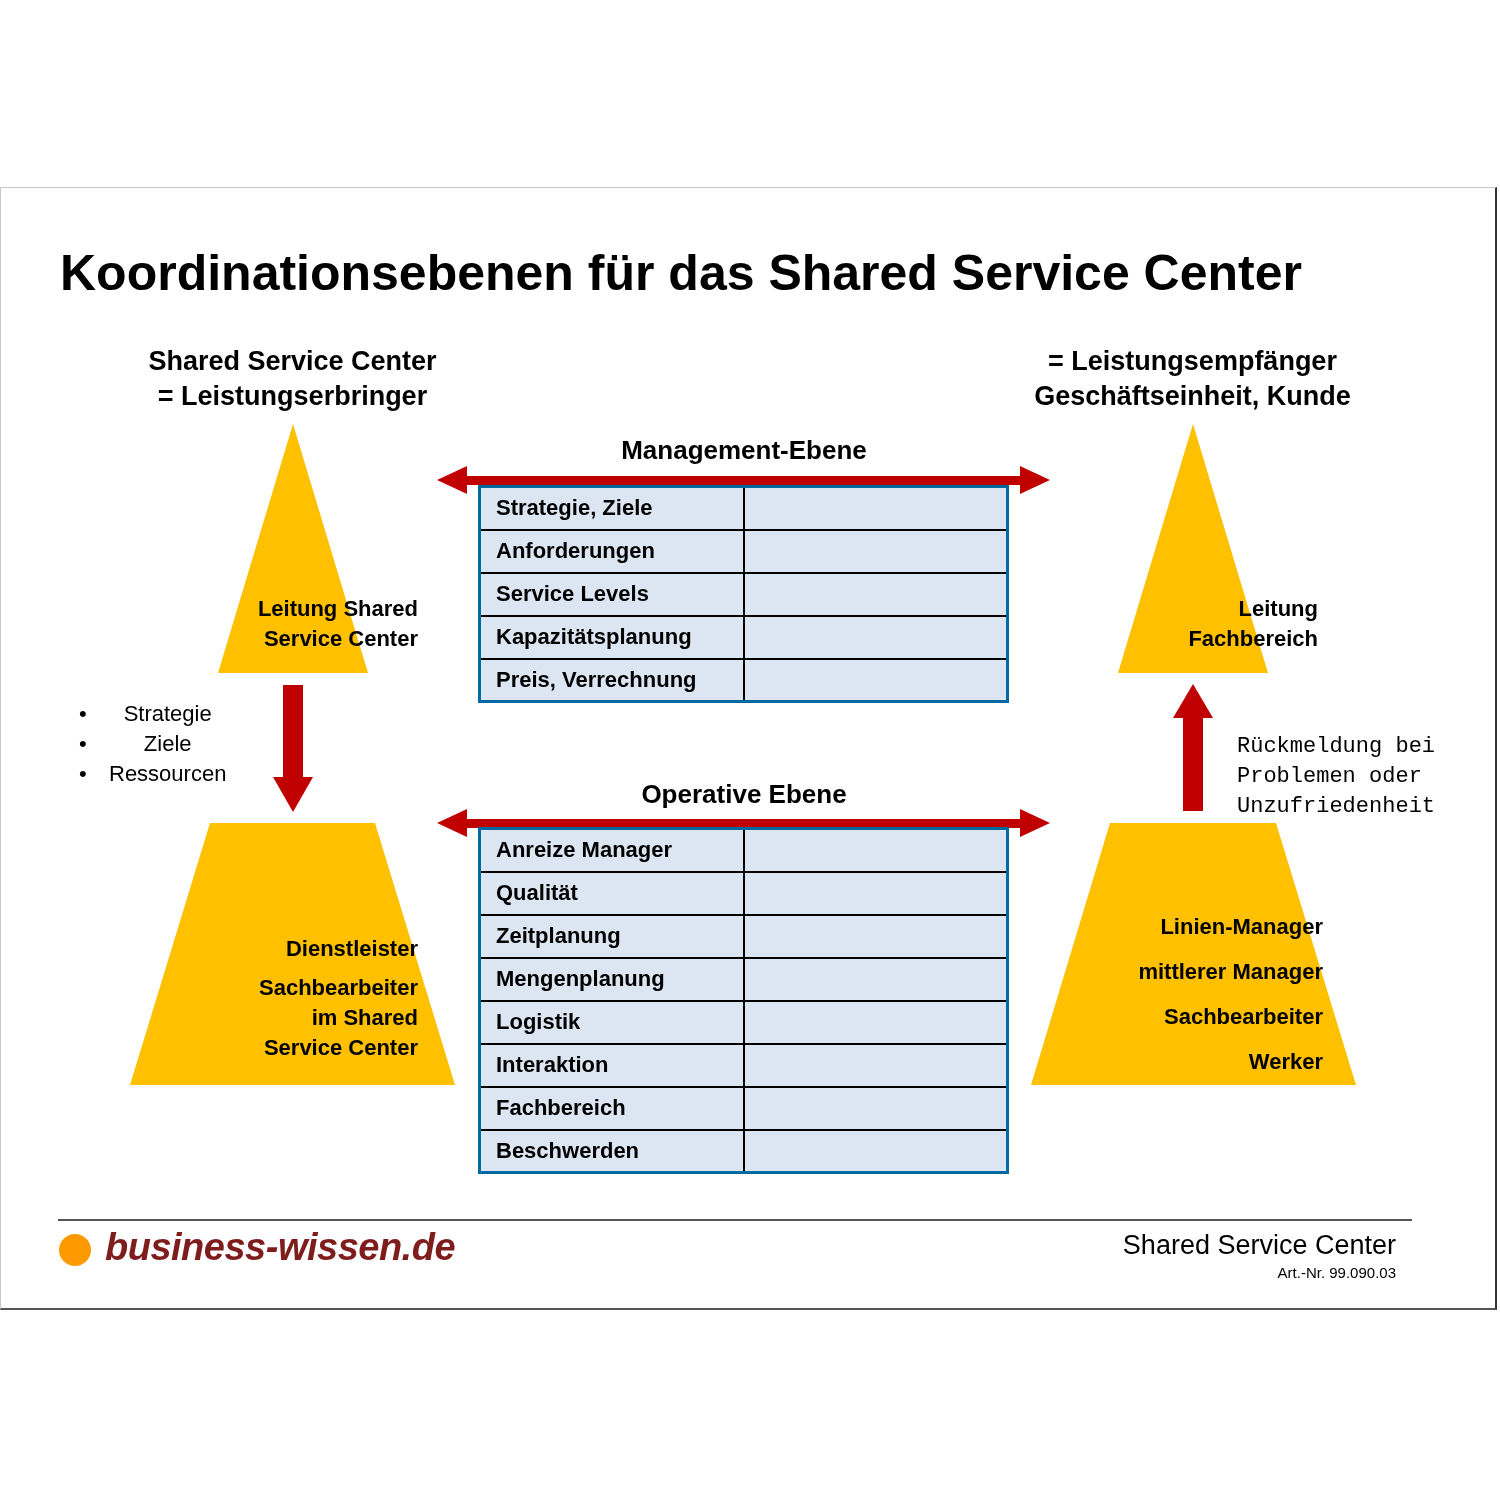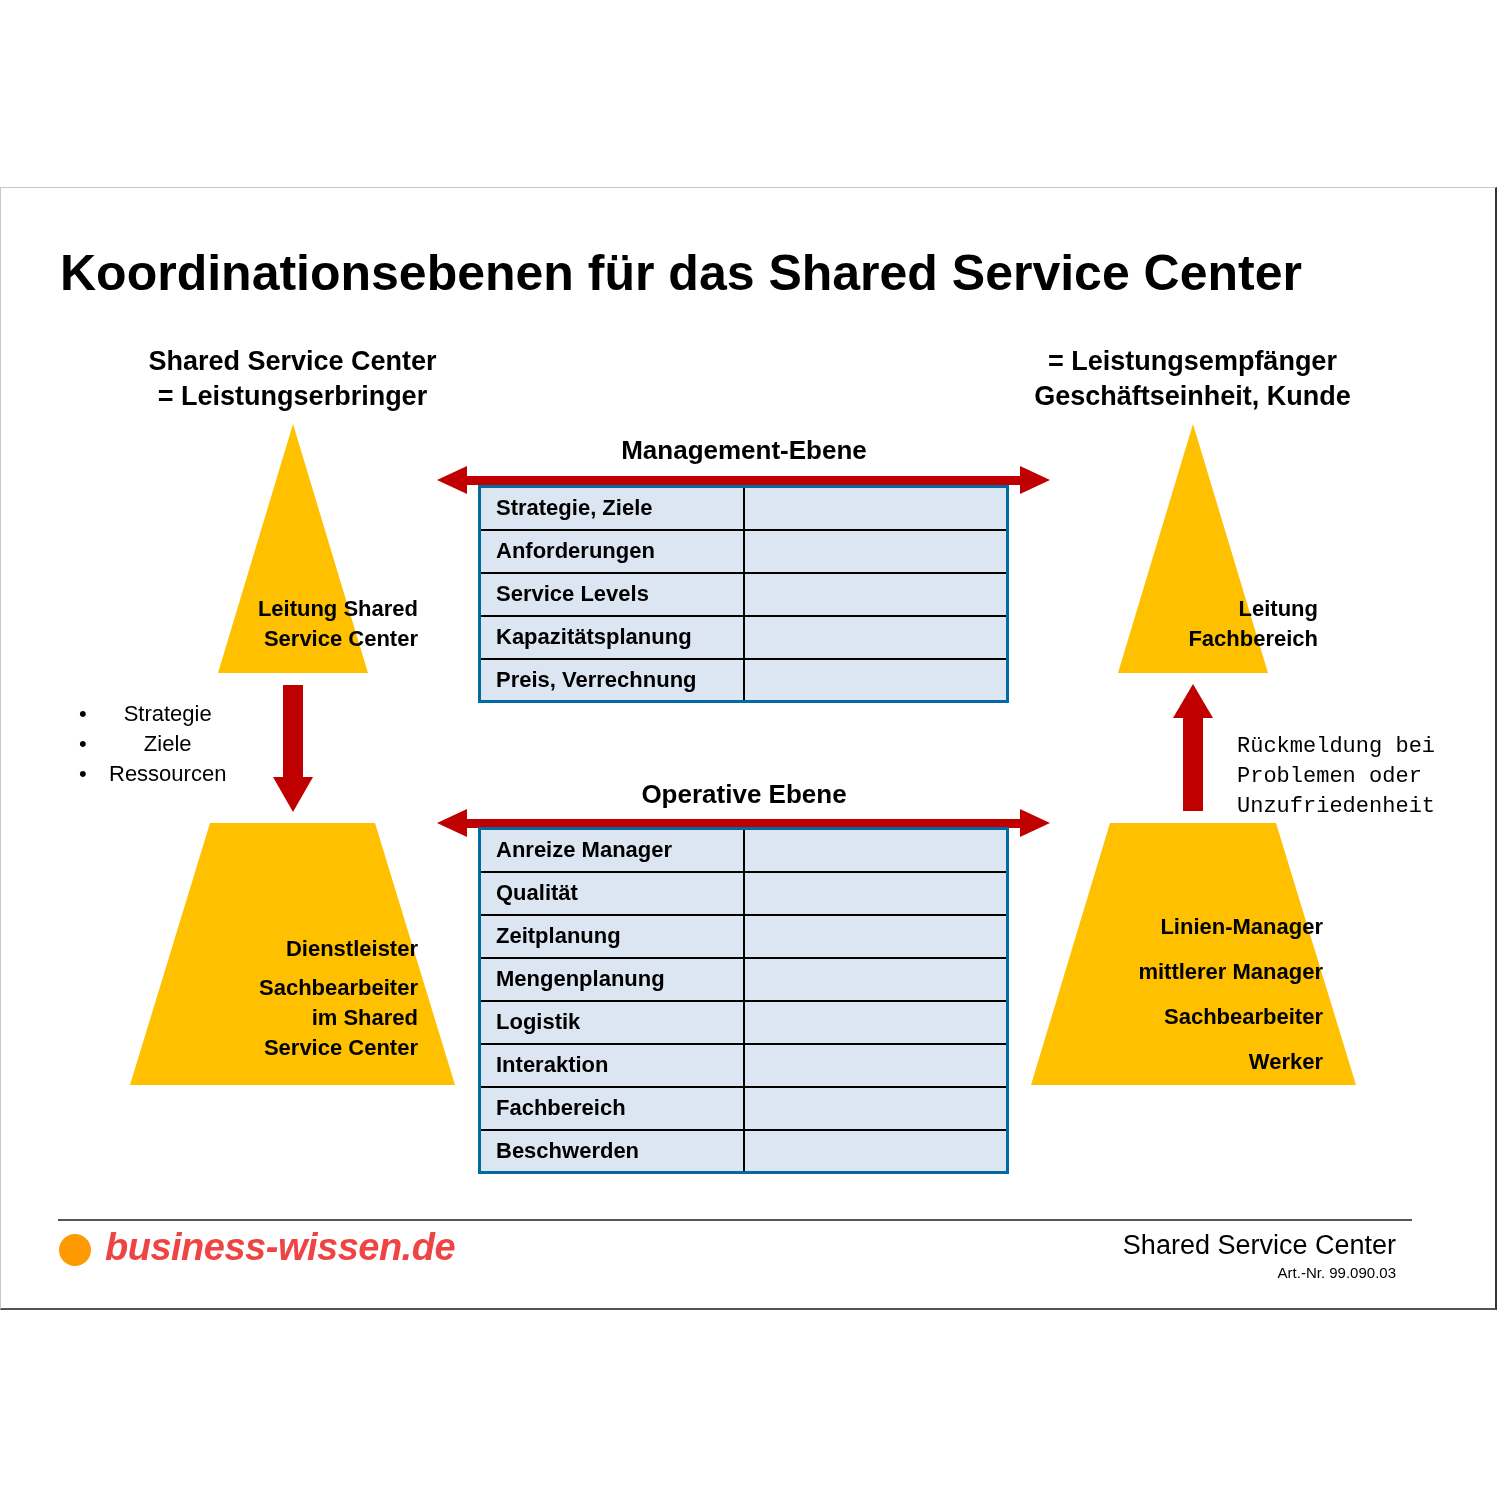--- a/index.html
+++ b/index.html
@@ -13,21 +13,21 @@
   .plain { font-size:22px; line-height:30px; }
   table.grid { position:absolute; border-collapse:collapse; border:3px solid #0369a1; background:#dce6f2; }
   table.grid td { border:2px solid #000; height:43px; padding:0 0 0 15px; font-size:22px; font-weight:bold; box-sizing:border-box; }
   table.grid td.c1 { width:264px; }
   table.grid td.c2 { width:264px; padding:0; }
   ul.bullets { list-style:none; margin:4px; padding:0;text-align:center; }
   ul.bullets li { font-size:22px; line-height:30px; position:relative; padding-left:30px; }
   ul.bullets li::before { content:"•"; position:absolute; left:0; }
   .footer-rule { left:58px; top:1219px; width:1354px; height:2px; background:#555; }
   .logo-dot { left:59px; top:1234px; width:32px; height:32px; border-radius:50%; background:#ff9900; }
-  .logo-text { left:105px; top:1226px; font-size:38px; font-weight:bold; font-style:italic; color:#ef4444; white-space:nowrap; letter-spacing:-0.5px; }
+  .logo-text { left:105px; top:1226px; font-size:38px; font-weight:bold; font-style:italic; color:#7f1d1d; white-space:nowrap; letter-spacing:-0.5px; }
   .foot-title { right:104px; top:1230px; font-size:27px; white-space:nowrap; text-align:right; }
   .foot-art { right:104px; top:1264px; font-size:15px; white-space:nowrap; text-align:right; }
 </style>
 </head>
 <body>
 
 <div class="slide"></div>
 
 <div class="abs title">Koordinationsebenen für das Shared Service Center</div>
 

